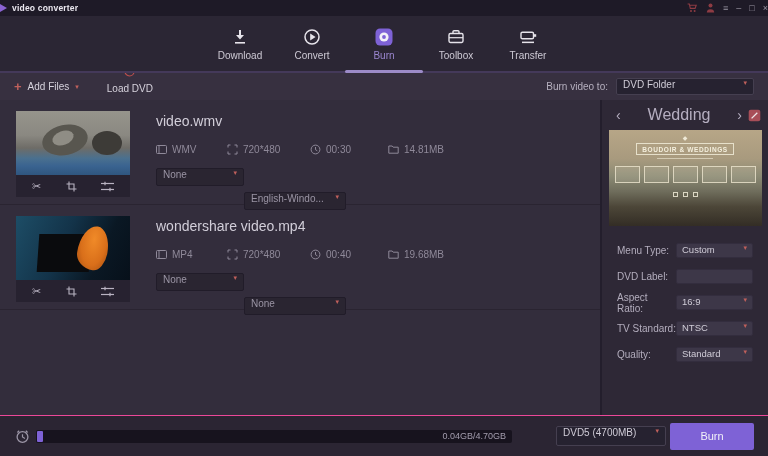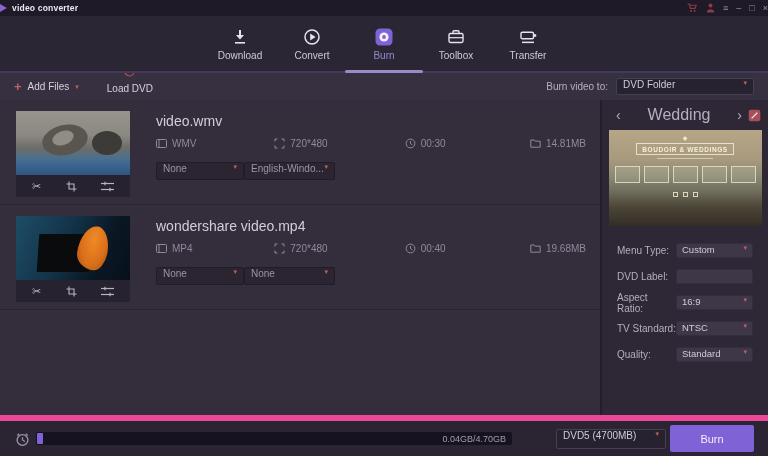--- a/index.html
+++ b/index.html
@@ -45,26 +45,26 @@
   .b1 { left: 26px; top: 14px; width: 46px; height: 30px; background: #58564f; transform: rotate(-12deg); }
   .b2 { left: 76px; top: 20px; width: 30px; height: 24px; background: #3d3b37; }
   .b3 { left: 36px; top: 20px; width: 22px; height: 14px; background: #8f8d85; transform: rotate(-20deg); }
   .thumb-fox { background: linear-gradient(115deg,#1d4d66 0%,#133349 42%,#0a1824 72%,#07101a 100%); }
   .monitor { position: absolute; left: 22px; top: 18px; width: 52px; height: 38px; background: #0a0b0d; transform: skewX(-4deg); }
   .fox-shape { position: absolute; left: 62px; top: 10px; width: 30px; height: 44px; background: radial-gradient(ellipse at 50% 30%, #f08a28 0%, #d96f1a 60%, #a34d10 100%); border-radius: 55% 45% 40% 60% / 65% 55% 45% 35%; transform: rotate(9deg); }
   .thumb-strip { width: 114px; height: 22px; background: #272230; display: flex; align-items: center; justify-content: space-between; padding: 0 16px; }
   .strip-icon { color: #b9b3c2; font-size: 11px; line-height: 11px; cursor: pointer; }
   .file-info { flex: 1; padding-left: 26px; padding-top: 2px; }
   .file-name { font-size: 14px; color: #d2ced9; }
-  .file-meta { display: flex; align-items: center; margin-top: 9px; justify-content: space-between; }
+  .file-meta { display: flex; align-items: center; margin-top: 15px; }
   .meta-item { display: flex; align-items: center; gap: 5px; color: #8f8999; font-size: 10px; }
   .meta-format { width: 71px; } .meta-res { width: 83px; } .meta-dur { width: 78px; }
   .file-dropdowns { display: flex; margin-top: 13px; }
   .dd-audio { width: 88px; height: 18px; background: #2a2531; border-color: #211c29; color: #9a94a4; }
-  .dd-sub { width: 91px; height: 18px; background: #2a2531; border-color: #211c29; color: #9a94a4; }
+  .dd-sub { width: 102px; height: 18px; background: #2a2531; border-color: #211c29; color: #9a94a4; margin-top: 24px; }
 
   
   .sidebar { width: 168px; background: #2e2836; border-left: 2px solid #231e2c; padding-top: 6px; }
   .side-header { display: flex; align-items: center; padding: 0 7px 0 14px; height: 18px; }
   .nav-arrow { color: #b5aec0; font-size: 14px; line-height: 12px; cursor: pointer; }
   .side-title { flex: 1; text-align: center; color: #b5aec0; font-size: 16px; }
   .edit-btn { margin-left: 6px; cursor: pointer; display: flex; }
   .template-preview { width: 153px; height: 96px; margin: 6px auto 0; position: relative; overflow: hidden; cursor: pointer;
     background: linear-gradient(180deg,#b7a687 0%,#a89a7e 30%,#8b8a74 48%,#6f6d5c 64%,#4c4638 80%,#332d25 100%); }
   .tpl-ornament { text-align: center; color: #efe9d6; font-size: 6px; margin-top: 5px; line-height: 6px; }
@@ -74,21 +74,21 @@
   .tpl-frame { width: 25px; height: 17px; border: 1px solid rgba(235,228,205,.8); background: rgba(235,228,205,.14); }
   .tpl-nav { display: flex; justify-content: center; gap: 5px; margin-top: 9px; }
   .tpl-nav span { width: 5px; height: 5px; border: 1px solid rgba(240,235,215,.85); display: block; }
   .side-fields { margin-top: 17px; }
   .field-row { display: flex; align-items: center; margin: 0 15px 11px 15px; height: 15px; }
   .field-label { color: #b3adbd; font-size: 10px; flex: 1; }
   .side-input { width: 77px; height: 15px; background: #3d3748; border: 1px solid #332d3e; border-radius: 2px; color: #d0ccd7; font-size: 9px; padding: 0 4px; outline: none; }
   .side-dd { width: 77px; height: 15px; background: #3d3748; border-color: #332d3e; font-size: 9.5px; padding: 0 5px; }
 
   
-  .bottombar { height: 41px; background: #2b2533; border-top: 6px solid #ec4899; display: flex; align-items: center; padding: 0 14px; }
+  .bottombar { height: 41px; background: #2b2533; border-top: 1px solid #ec4899; display: flex; align-items: center; padding: 0 14px; }
   .progress-track { flex: 1; height: 13px; background: #17131e; border-radius: 2px; margin-left: 5px; margin-right: 44px; position: relative; display: flex; align-items: center; cursor: pointer; }
   .progress-fill { position: absolute; left: 1px; top: 1px; bottom: 1px; width: 6px; background: #7e62d6; border-radius: 1px; }
   .usage-text { margin-left: auto; padding-right: 6px; color: #a39dae; font-size: 9px; }
   .dd-disc { width: 110px; height: 20px; margin-right: 4px; }
   .burn-btn { width: 84px; height: 27px; background: #7e62d6; border: none; border-radius: 2px; color: #f2f0f8; font-size: 11px; font-family: "Liberation Sans", sans-serif; cursor: pointer; }
 </style>
 </head>
 <body>
 
 <div class="app">

